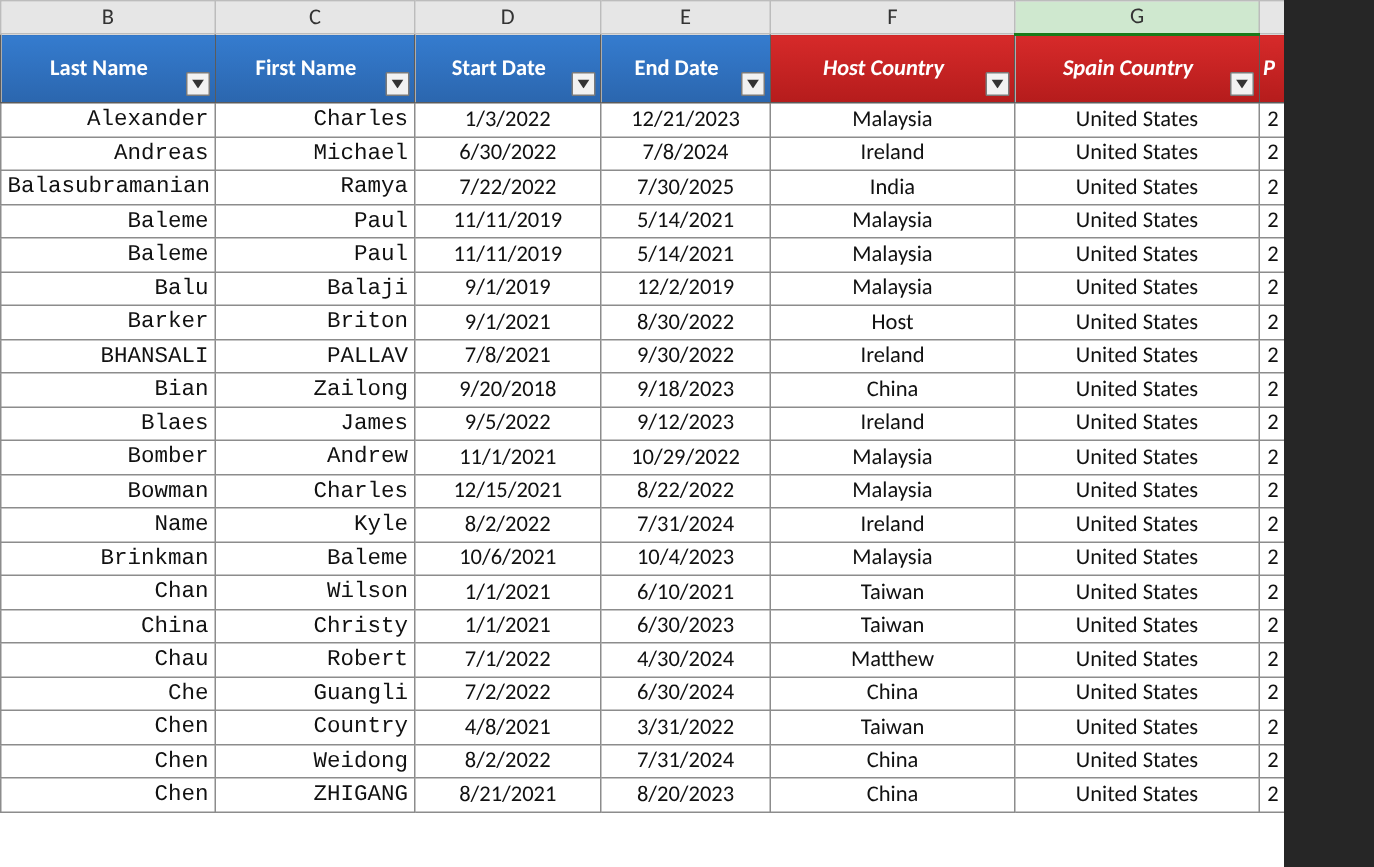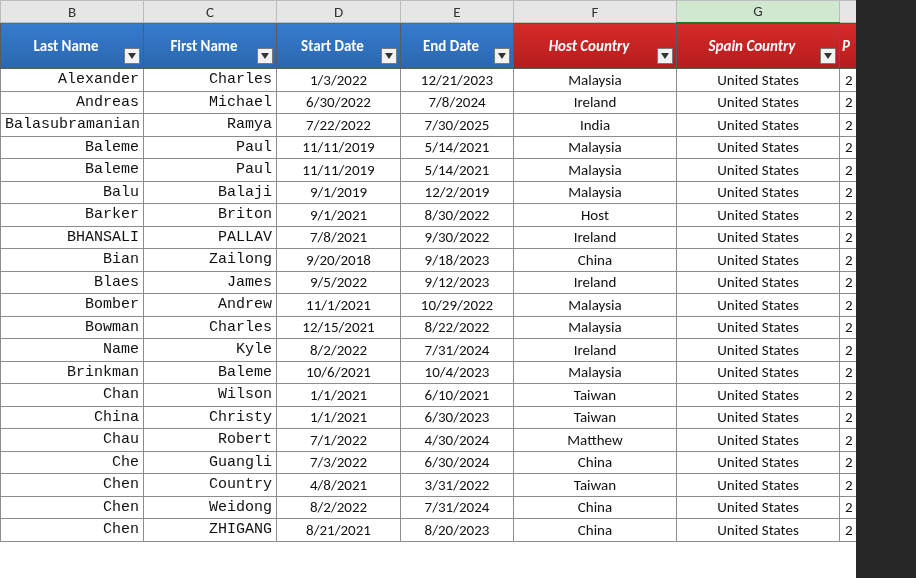--- a/index.html
+++ b/index.html
@@ -309,21 +309,21 @@
           <td class=" left">Robert</td>
           <td class=" center">7/1/2022</td>
           <td class=" center">4/30/2024</td>
           <td class=" center">Matthew</td>
           <td class=" center">United States</td>
           <td class=" right partial">2</td>
         </tr>
         <tr class="data">
           <td class=" left">Che</td>
           <td class=" left">Guangli</td>
-          <td class=" center">7/3/2022</td>
+          <td class=" center">7/2/2022</td>
           <td class=" center">6/30/2024</td>
           <td class=" center">China</td>
           <td class=" center">United States</td>
           <td class=" right partial">2</td>
         </tr>
         <tr class="data">
           <td class=" left">Chen</td>
           <td class=" left">Country</td>
           <td class=" center">4/8/2021</td>
           <td class=" center">3/31/2022</td>

